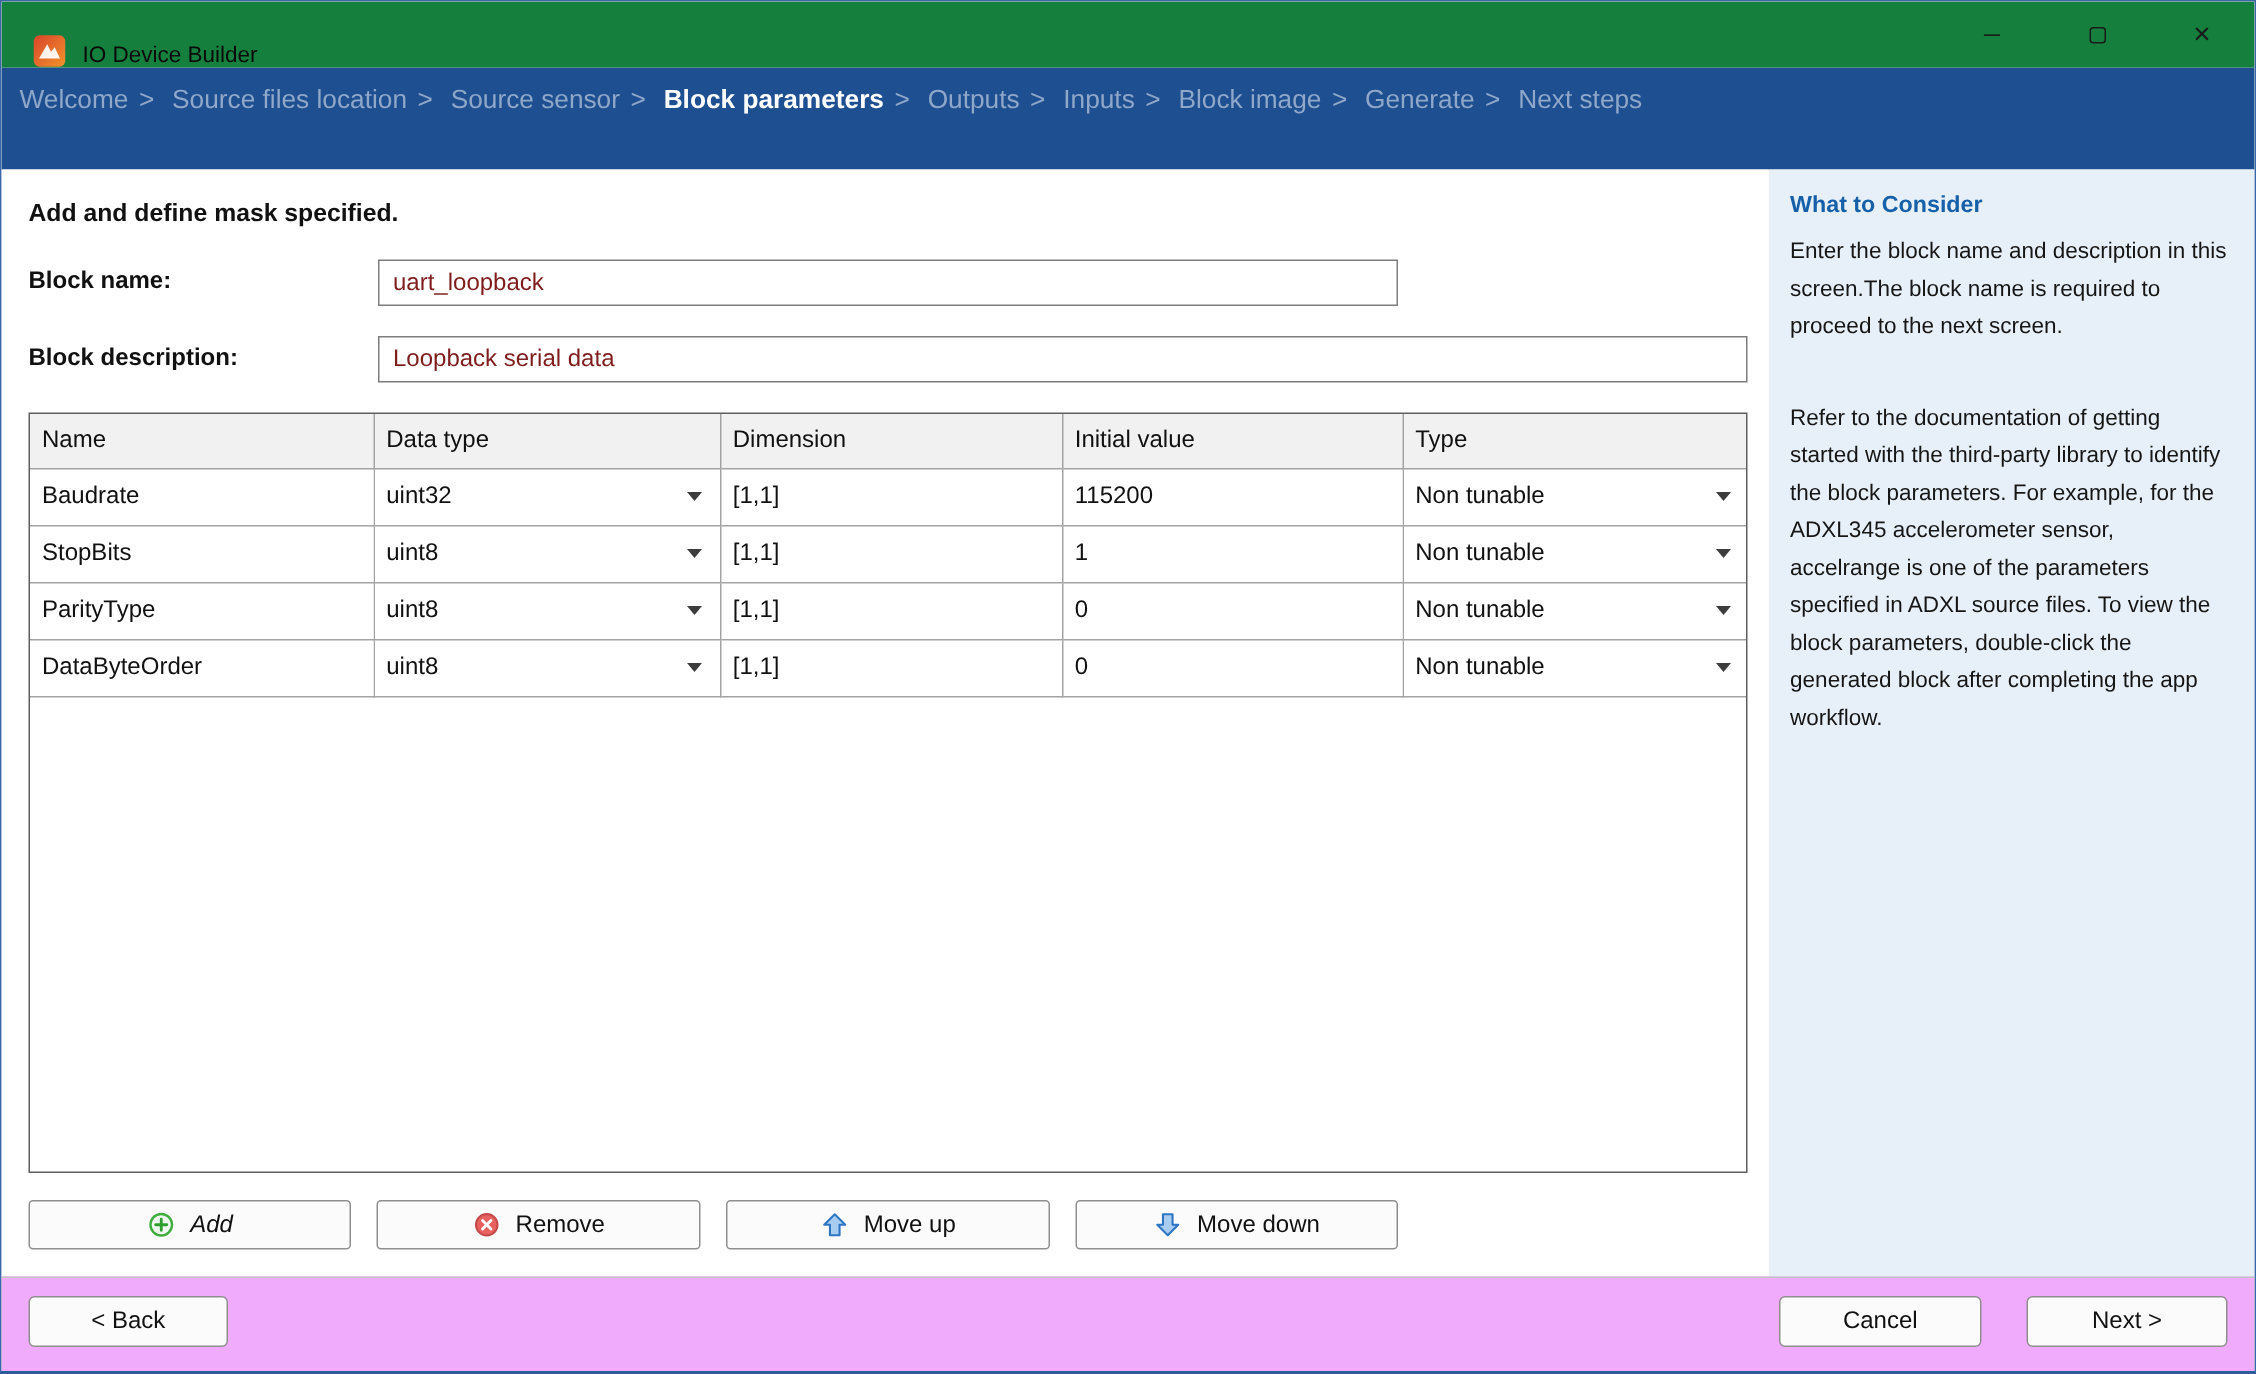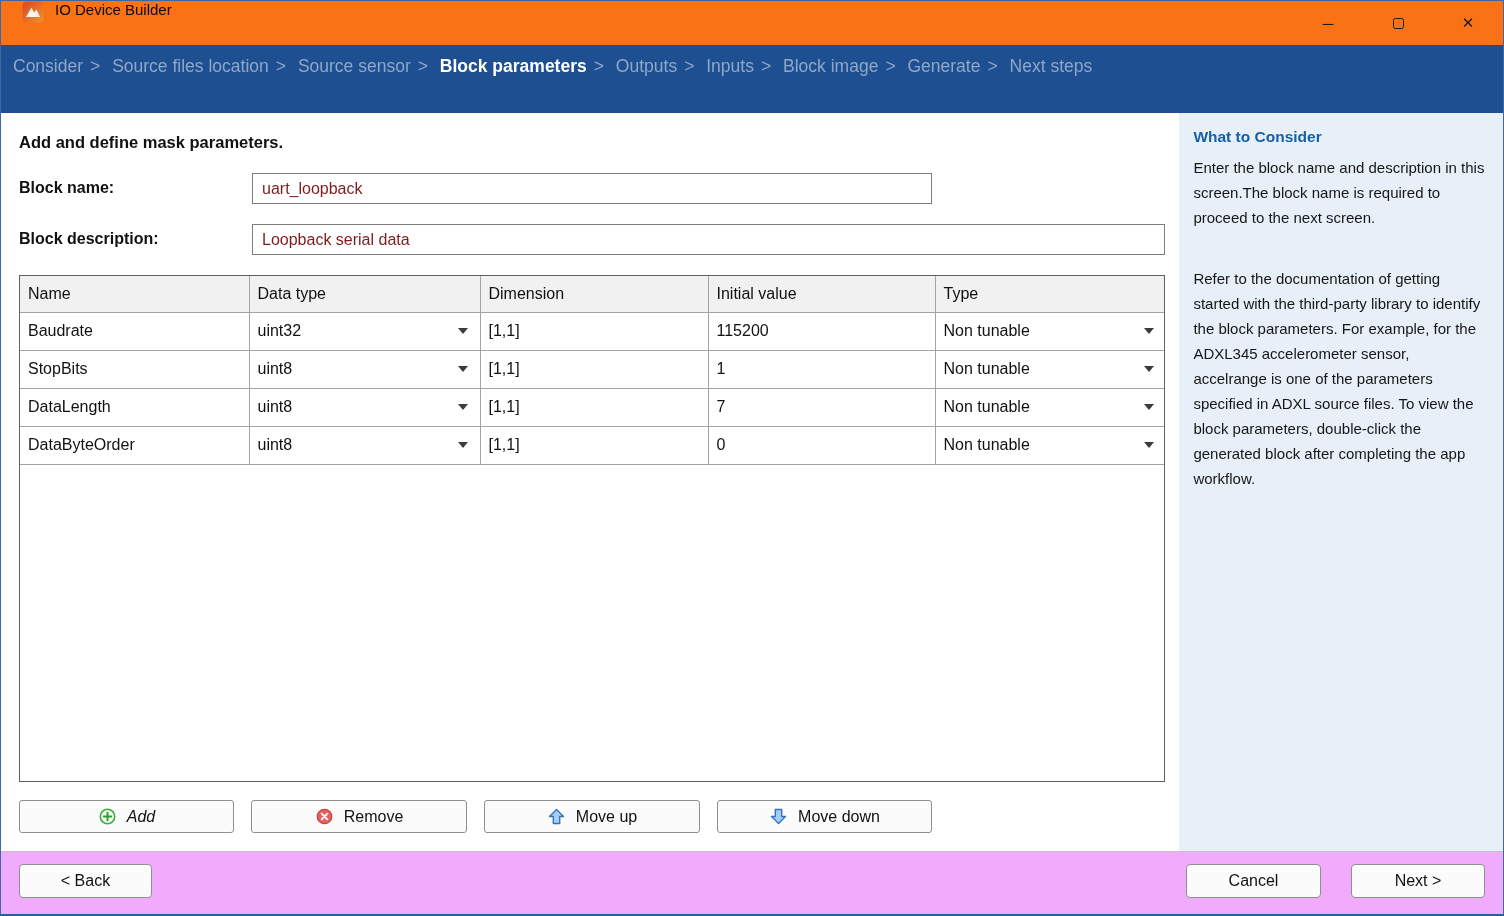--- a/index.html
+++ b/index.html
@@ -2,21 +2,21 @@
 <html><head>
 <meta charset="utf-8">
 <style>
   * { margin:0; padding:0; box-sizing:border-box; }
   html,body { width:1504px; height:916px; }
   body { font-family:"Liberation Sans","DejaVu Sans",sans-serif; color:#111; }
   .window { width:1504px; height:916px; display:flex; flex-direction:column; background:#fff;
             border:1px solid #3a67a8; border-bottom:2px solid #2c5d9e; overflow:hidden; }
 
   
-  .titlebar { flex:0 0 44px; background:#f97316; display:flex; align-items:flex-start; padding-left:21px; position:relative; }
+  .titlebar { flex:0 0 44px; background:#15803d; display:flex; align-items:flex-end; padding-left:21px; position:relative; }
   .app-icon { width:22px; height:22px; display:inline-flex; }
   .title-text { font-size:15px; margin-left:11px; color:#0b0b0b; }
   .win-controls { position:absolute; right:0; top:0; height:100%; display:flex; }
   .win-btn { width:70px; height:100%; display:flex; align-items:center; justify-content:center;
              font-size:15px; color:#1a1a1a; cursor:default; background:transparent; border:none; }
   .maximize-glyph { width:11px; height:11px; border:1.3px solid #1a1a1a; border-radius:2.5px; display:inline-block; }
 
   
   .breadcrumb { flex:0 0 68px; background:#1e4f91; padding:11px 0 0 12px; font-size:17.5px; white-space:nowrap; }
   .crumb { color:#8fa7c9; }
@@ -100,35 +100,35 @@
       <button class="win-btn">
           <span class="maximize-glyph"></span>
         </button>
       <button class="win-btn">
           <span>✕</span>
         </button>
     </div>
   </div>
 
   <div class="breadcrumb">
-    <span class="crumb">Consider</span><span class="crumb-sep">&gt;</span>
+    <span class="crumb">Welcome</span><span class="crumb-sep">&gt;</span>
     <span class="crumb">Source files location</span><span class="crumb-sep">&gt;</span>
     <span class="crumb">Source sensor</span><span class="crumb-sep">&gt;</span>
     <span class="crumb active">Block parameters</span><span class="crumb-sep">&gt;</span>
     <span class="crumb">Outputs</span><span class="crumb-sep">&gt;</span>
     <span class="crumb">Inputs</span><span class="crumb-sep">&gt;</span>
     <span class="crumb">Block image</span><span class="crumb-sep">&gt;</span>
     <span class="crumb">Generate</span><span class="crumb-sep">&gt;</span>
     <span class="crumb">Next steps</span>
   </div>
 
   <div class="content">
 
     <div class="main">
-      <div class="page-heading">Add and define mask parameters.</div>
+      <div class="page-heading">Add and define mask specified.</div>
 
       <div class="field-label label-name">Block name:</div>
       <input class="field-input input-name" type="text" value="uart_loopback" style="">
 
       <div class="field-label label-desc">Block description:</div>
       <input class="field-input input-desc" type="text" value="Loopback serial data" style="">
 
       <div class="table-wrap">
         <table class="param-table">
           <colgroup>
@@ -156,24 +156,24 @@
               <td><span>Non tunable</span><span class="dd-arrow"></span></td>
             </tr>
             <tr>
               <td>StopBits</td>
               <td><span>uint8</span><span class="dd-arrow"></span></td>
               <td>[1,1]</td>
               <td>1</td>
               <td><span>Non tunable</span><span class="dd-arrow"></span></td>
             </tr>
             <tr>
-              <td>DataLength</td>
+              <td>ParityType</td>
               <td><span>uint8</span><span class="dd-arrow"></span></td>
               <td>[1,1]</td>
-              <td>7</td>
+              <td>0</td>
               <td><span>Non tunable</span><span class="dd-arrow"></span></td>
             </tr>
             <tr>
               <td>DataByteOrder</td>
               <td><span>uint8</span><span class="dd-arrow"></span></td>
               <td>[1,1]</td>
               <td>0</td>
               <td><span>Non tunable</span><span class="dd-arrow"></span></td>
             </tr>
           </tbody>

